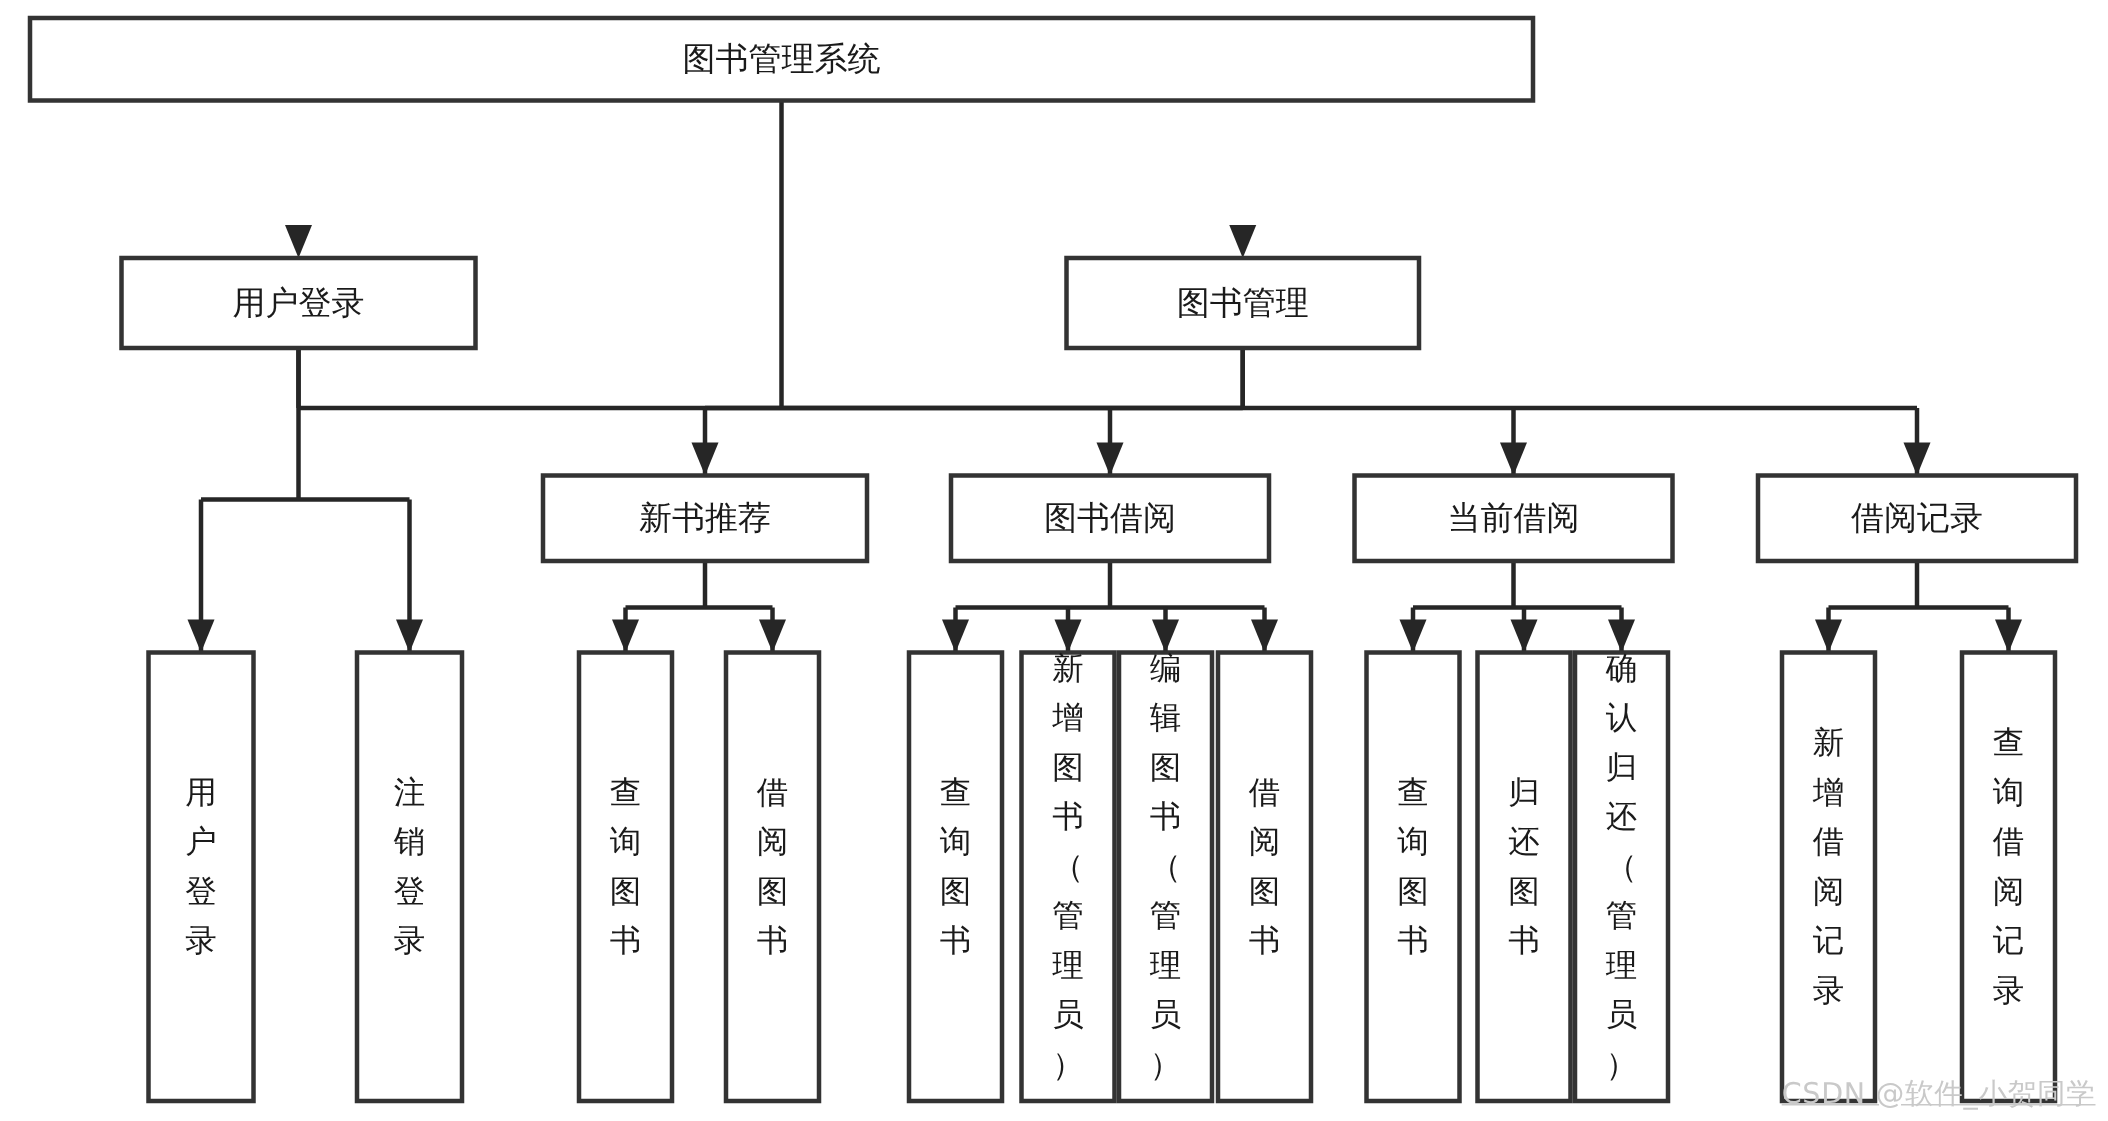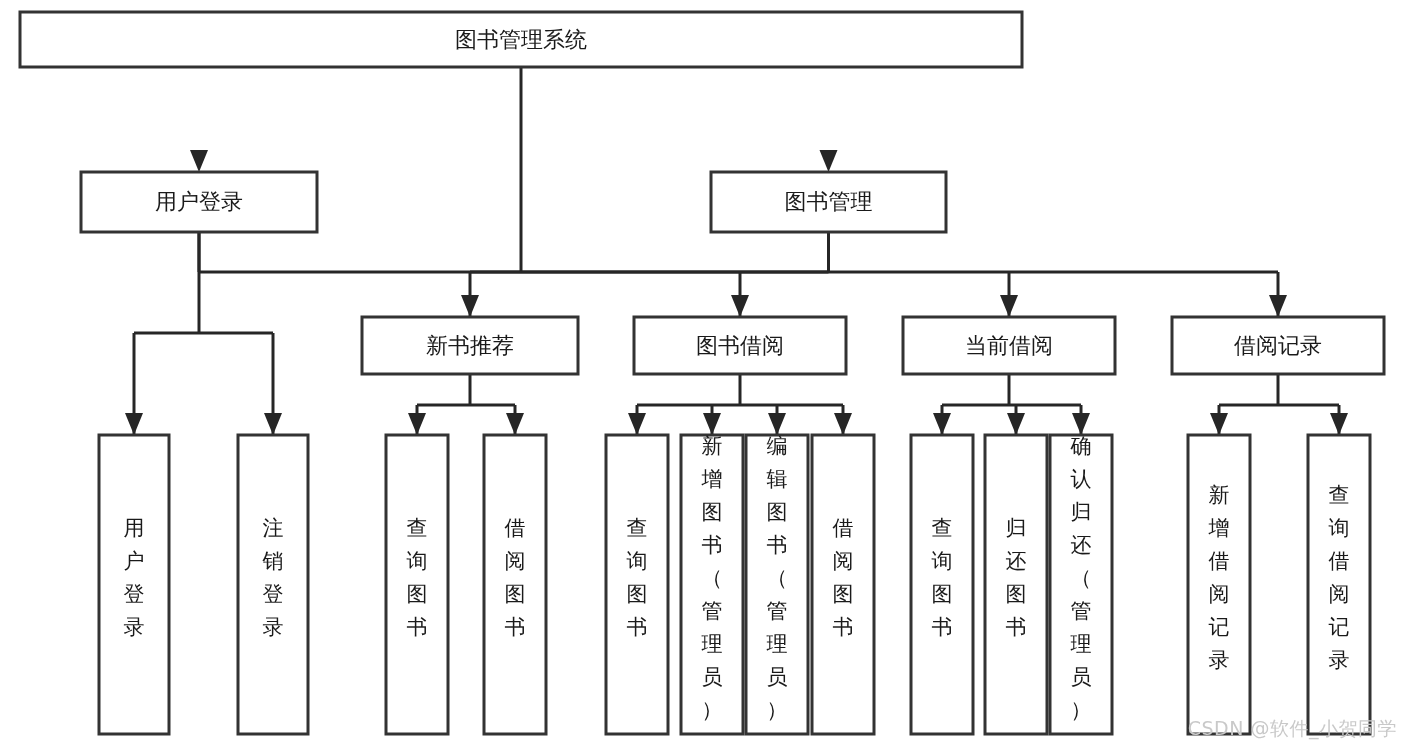--- a/index.html
+++ b/index.html
@@ -60,20 +60,21 @@
     position: absolute;
     right: 8px;
     bottom: 5px;
     font-family: "DejaVu Sans", "Liberation Sans", sans-serif;
     font-size: 19px;
     color: #c9c9c9;
     white-space: nowrap;
     letter-spacing: 0.5px;
     pointer-events: none;
     user-select: none;
+    text-decoration: underline;
   }
 </style>
 </head>
 <body>
 
 <div id="diagram-root">
   <svg class="diagram-canvas" viewBox="0 0 1405 747">
     <g id="connector-layer">
         <line x1="521" y1="67" x2="521" y2="272" class="connector"></line>
         <line x1="199" y1="272" x2="828.5" y2="272" class="connector"></line>

